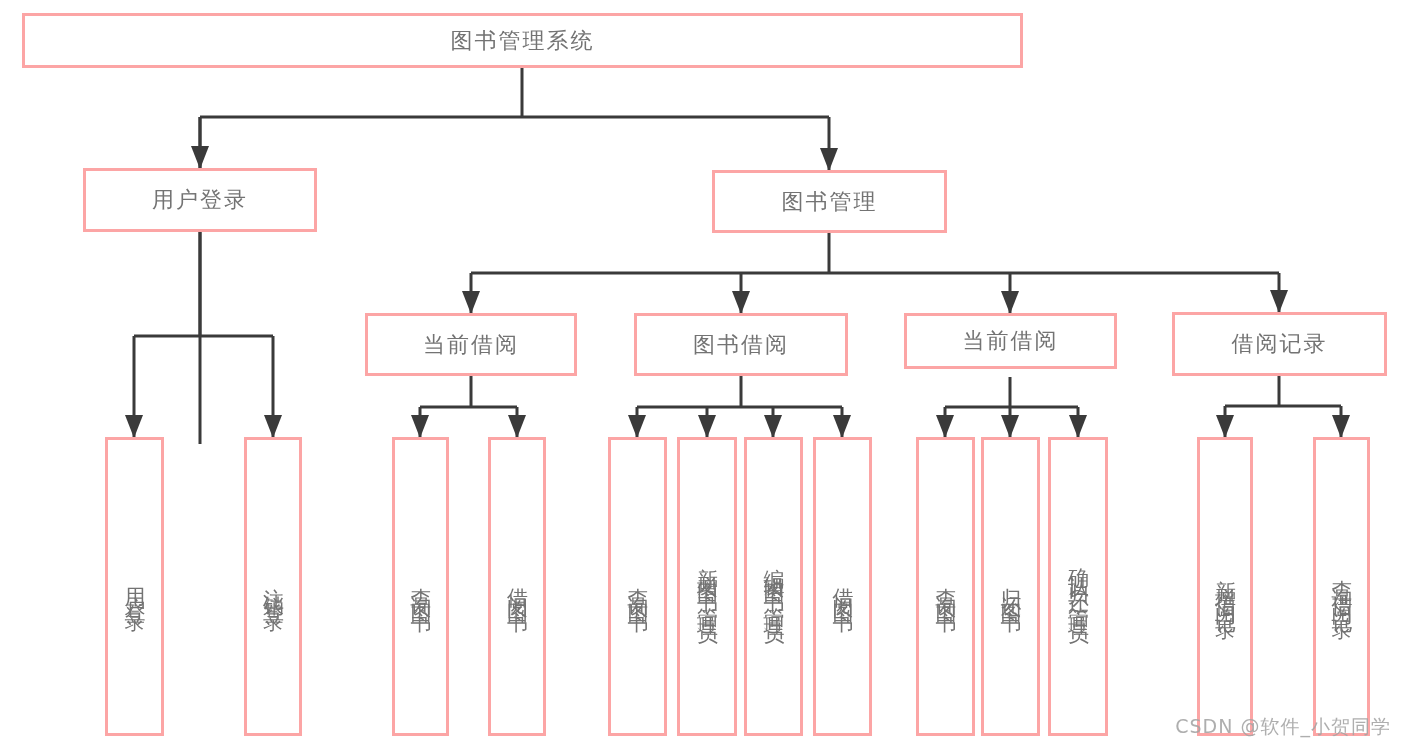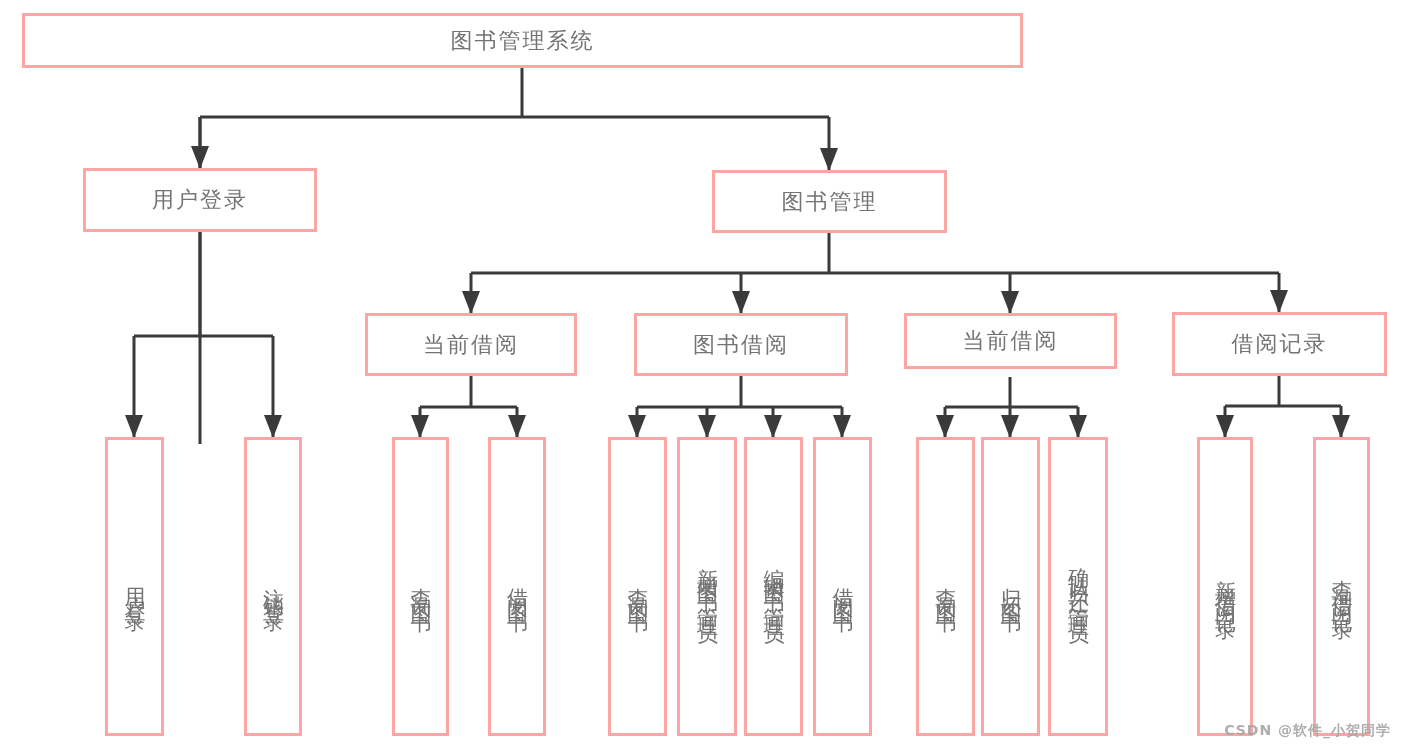--- a/index.html
+++ b/index.html
@@ -45,25 +45,24 @@
     writing-mode: vertical-rl;
     text-orientation: mixed;
     letter-spacing: 8px;
     line-height: 1;
     white-space: nowrap;
   }
   #watermark {
     position: absolute;
     right: 14px;
     bottom: 7px;
-    font-size: 14px;
+    font-size: 19px;
     color: rgba(165,165,165,0.9);
     letter-spacing: 1px;
     white-space: nowrap;
-    font-weight: bold;
   }
 </style>
 </head>
 <body>
 
 <div id="canvas">
 
   <svg id="connector-layer" viewBox="0 0 1405 747" xmlns="http://www.w3.org/2000/svg">
     <g stroke="#3a3a3a" stroke-width="3" fill="none">
 

